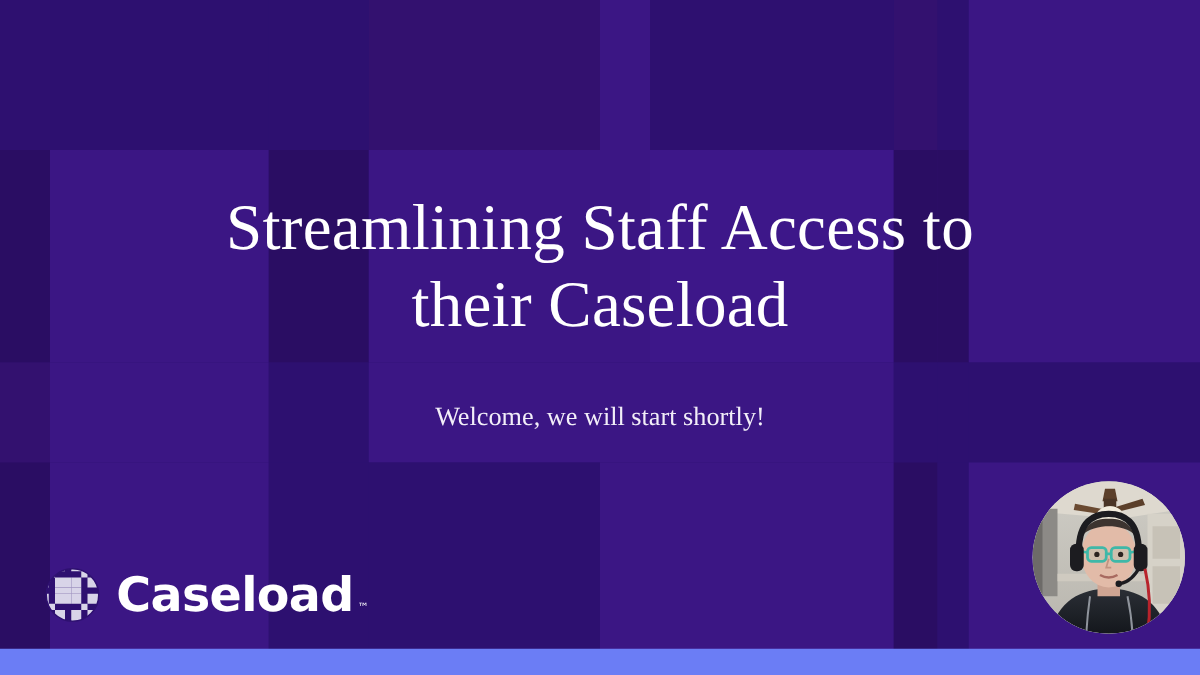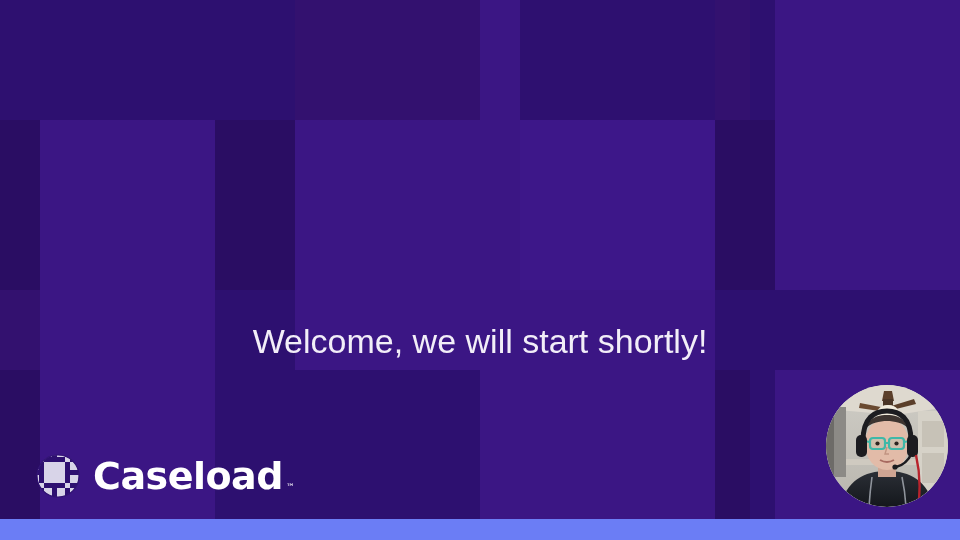--- a/index.html
+++ b/index.html
@@ -59,23 +59,23 @@
 
   #subtitle-block {
     position: absolute;
     left: 80px;
     right: 80px;
     top: 320px;
     text-align: center;
   }
   #slide-subtitle {
     margin: 0;
-    font-family: Liberation Sans, sans-serif;
+    font-family: Liberation Serif, serif;
     font-weight: 400;
-    font-size: 34px;
+    font-size: 21px;
     line-height: 1.25;
     color: #f2eef8;
   }
 
   
   #logo {
     position: absolute;
     left: 36px;
     bottom: 42px;
     display: flex;
@@ -177,20 +177,24 @@
       <div class="bg-block" style="left: 295px; top: 370px; width: 185px; height: 150px; background: rgb(45, 16, 112);"></div>
       <div class="bg-block" style="left: 480px; top: 370px; width: 40px; height: 150px; background: rgb(59, 22, 132);"></div>
       <div class="bg-block" style="left: 520px; top: 370px; width: 195px; height: 150px; background: rgb(59, 22, 132);"></div>
       <div class="bg-block" style="left: 715px; top: 370px; width: 35px; height: 150px; background: rgb(42, 13, 99);"></div>
       <div class="bg-block" style="left: 750px; top: 370px; width: 25px; height: 150px; background: rgb(45, 16, 112);"></div>
       <div class="bg-block" style="left: 775px; top: 370px; width: 185px; height: 150px; background: rgb(59, 22, 132);"></div>
     </div>
 
   <div id="content">
 
+    <div id="title-block">
+      <h1 id="slide-title" style="color: rgb(255, 255, 255);">Streamlining Staff Access to
+their Caseload</h1>
+    </div>
 
     <div id="subtitle-block">
       <p id="slide-subtitle" style="color: rgb(242, 238, 248);">Welcome, we will start shortly!</p>
     </div>
 
   </div>
 
   <div id="logo">
 
     <svg id="logo-mark" viewBox="0 0 44 44" aria-hidden="true">

